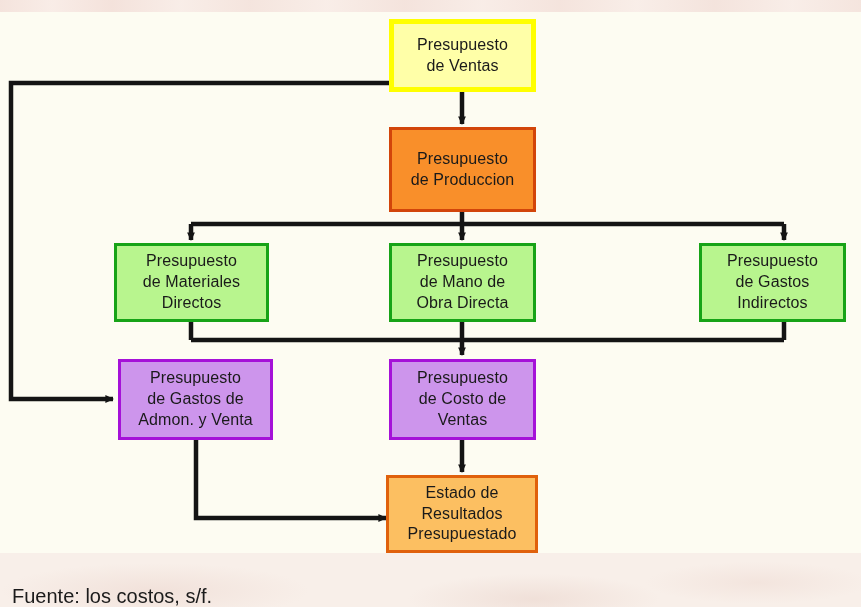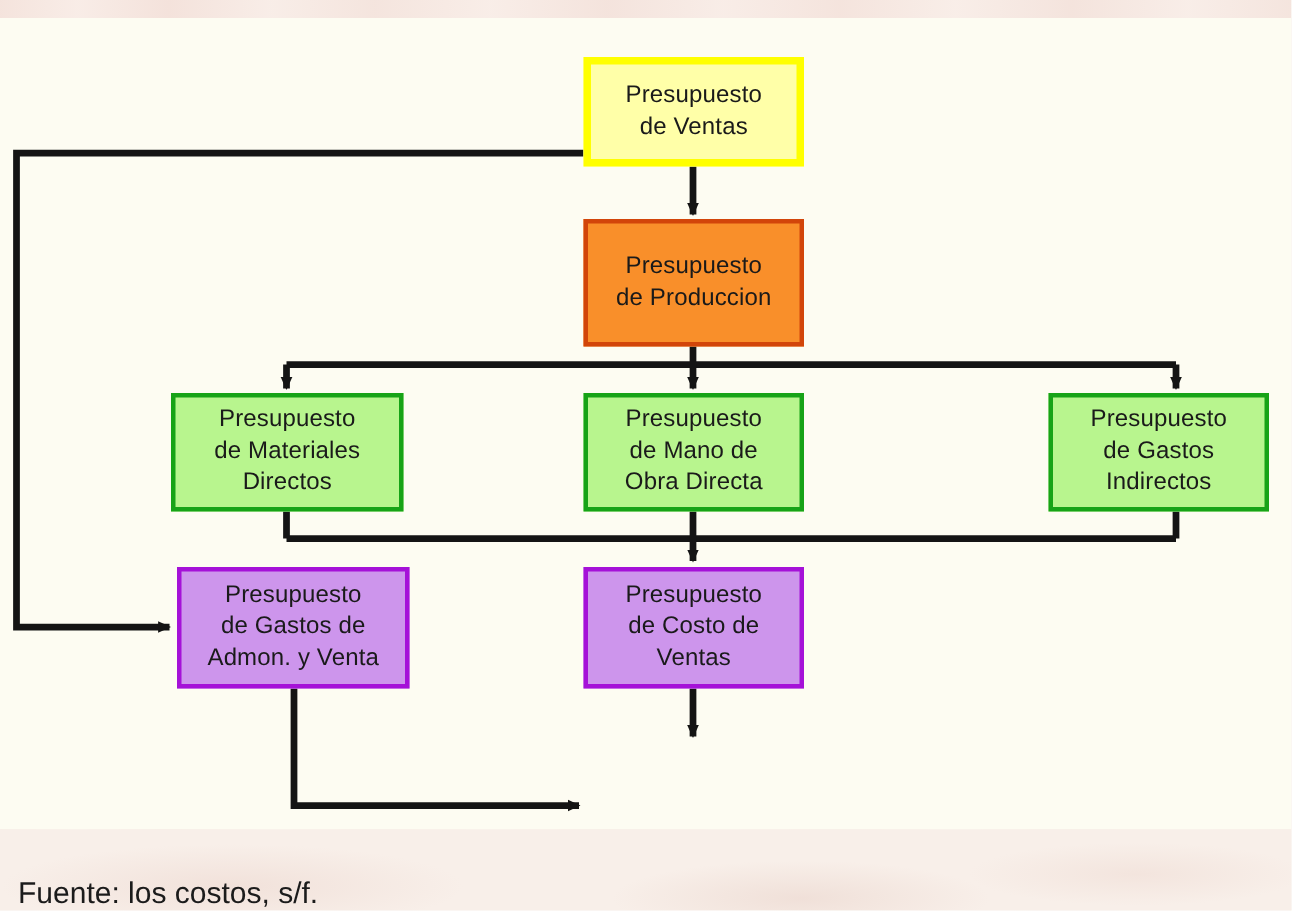--- a/index.html
+++ b/index.html
@@ -49,21 +49,20 @@
       radial-gradient(ellipse 220px 40px at 18% 70%, rgba(236,214,206,.55), rgba(236,214,206,0) 70%),
       radial-gradient(ellipse 180px 36px at 62% 85%, rgba(232,209,200,.5), rgba(232,209,200,0) 70%),
       radial-gradient(ellipse 160px 30px at 88% 55%, rgba(238,218,210,.5), rgba(238,218,210,0) 70%),
       #f8efe9;
   }
 
   
   .diagram {
     position: absolute;
     inset: 0;
-    margin-top: 19px;
   }
   .connectors {
     position: absolute;
     left: 0;
     top: 0;
     width: 861px;
     height: 607px;
   }
 
   
@@ -179,18 +178,21 @@
 Indirectos</div>
 
     <div class="node node-purple" style="left:118px; top:359px; width:155px; height:81px;">Presupuesto
 de Gastos de
 Admon. y Venta</div>
 
     <div class="node node-purple" style="left:389px; top:359px; width:147px; height:81px;">Presupuesto
 de Costo de
 Ventas</div>
 
+    <div class="node node-result" style="left:386px; top:475px; width:152px; height:78px;">Estado de
+Resultados
+Presupuestado</div>
 
   </div>
 
   <div class="caption">Fuente: los costos, s/f.</div>
 
 </div>
 
 </body></html>

